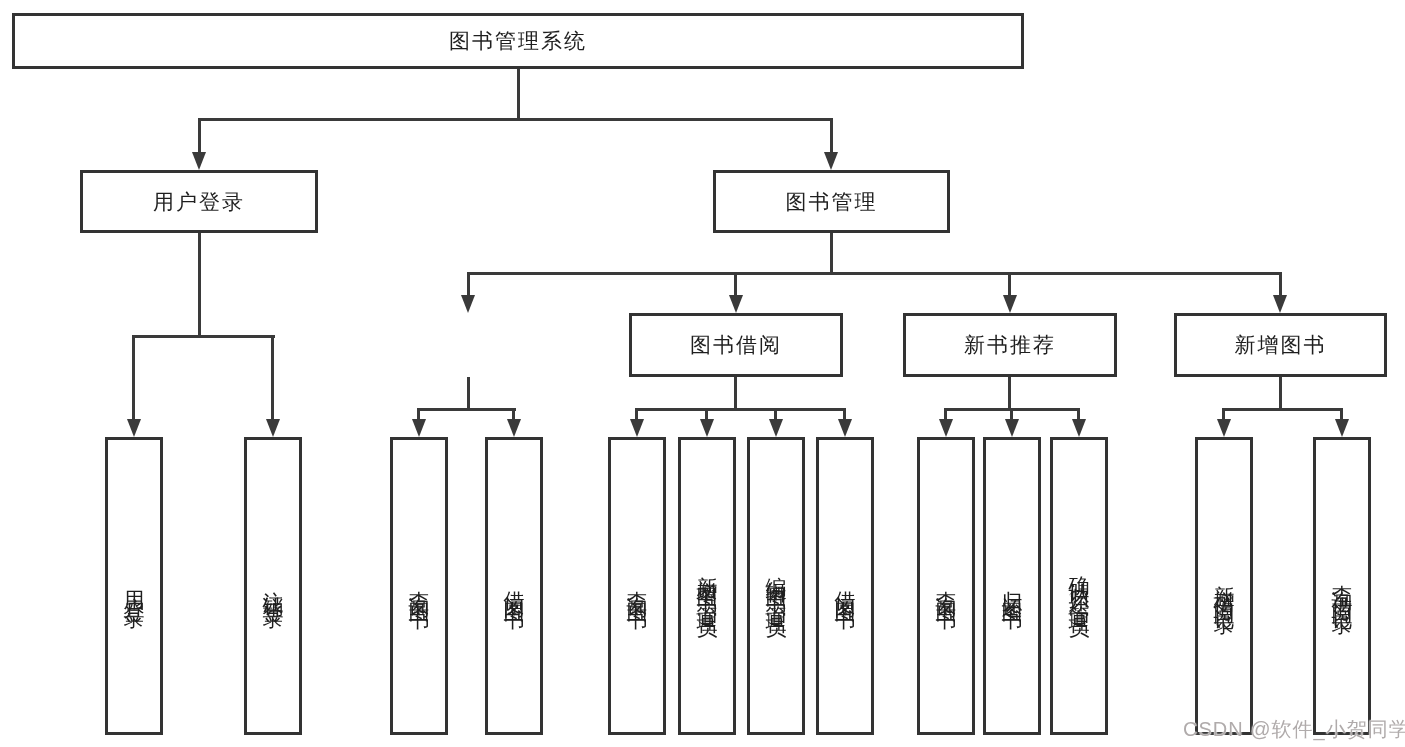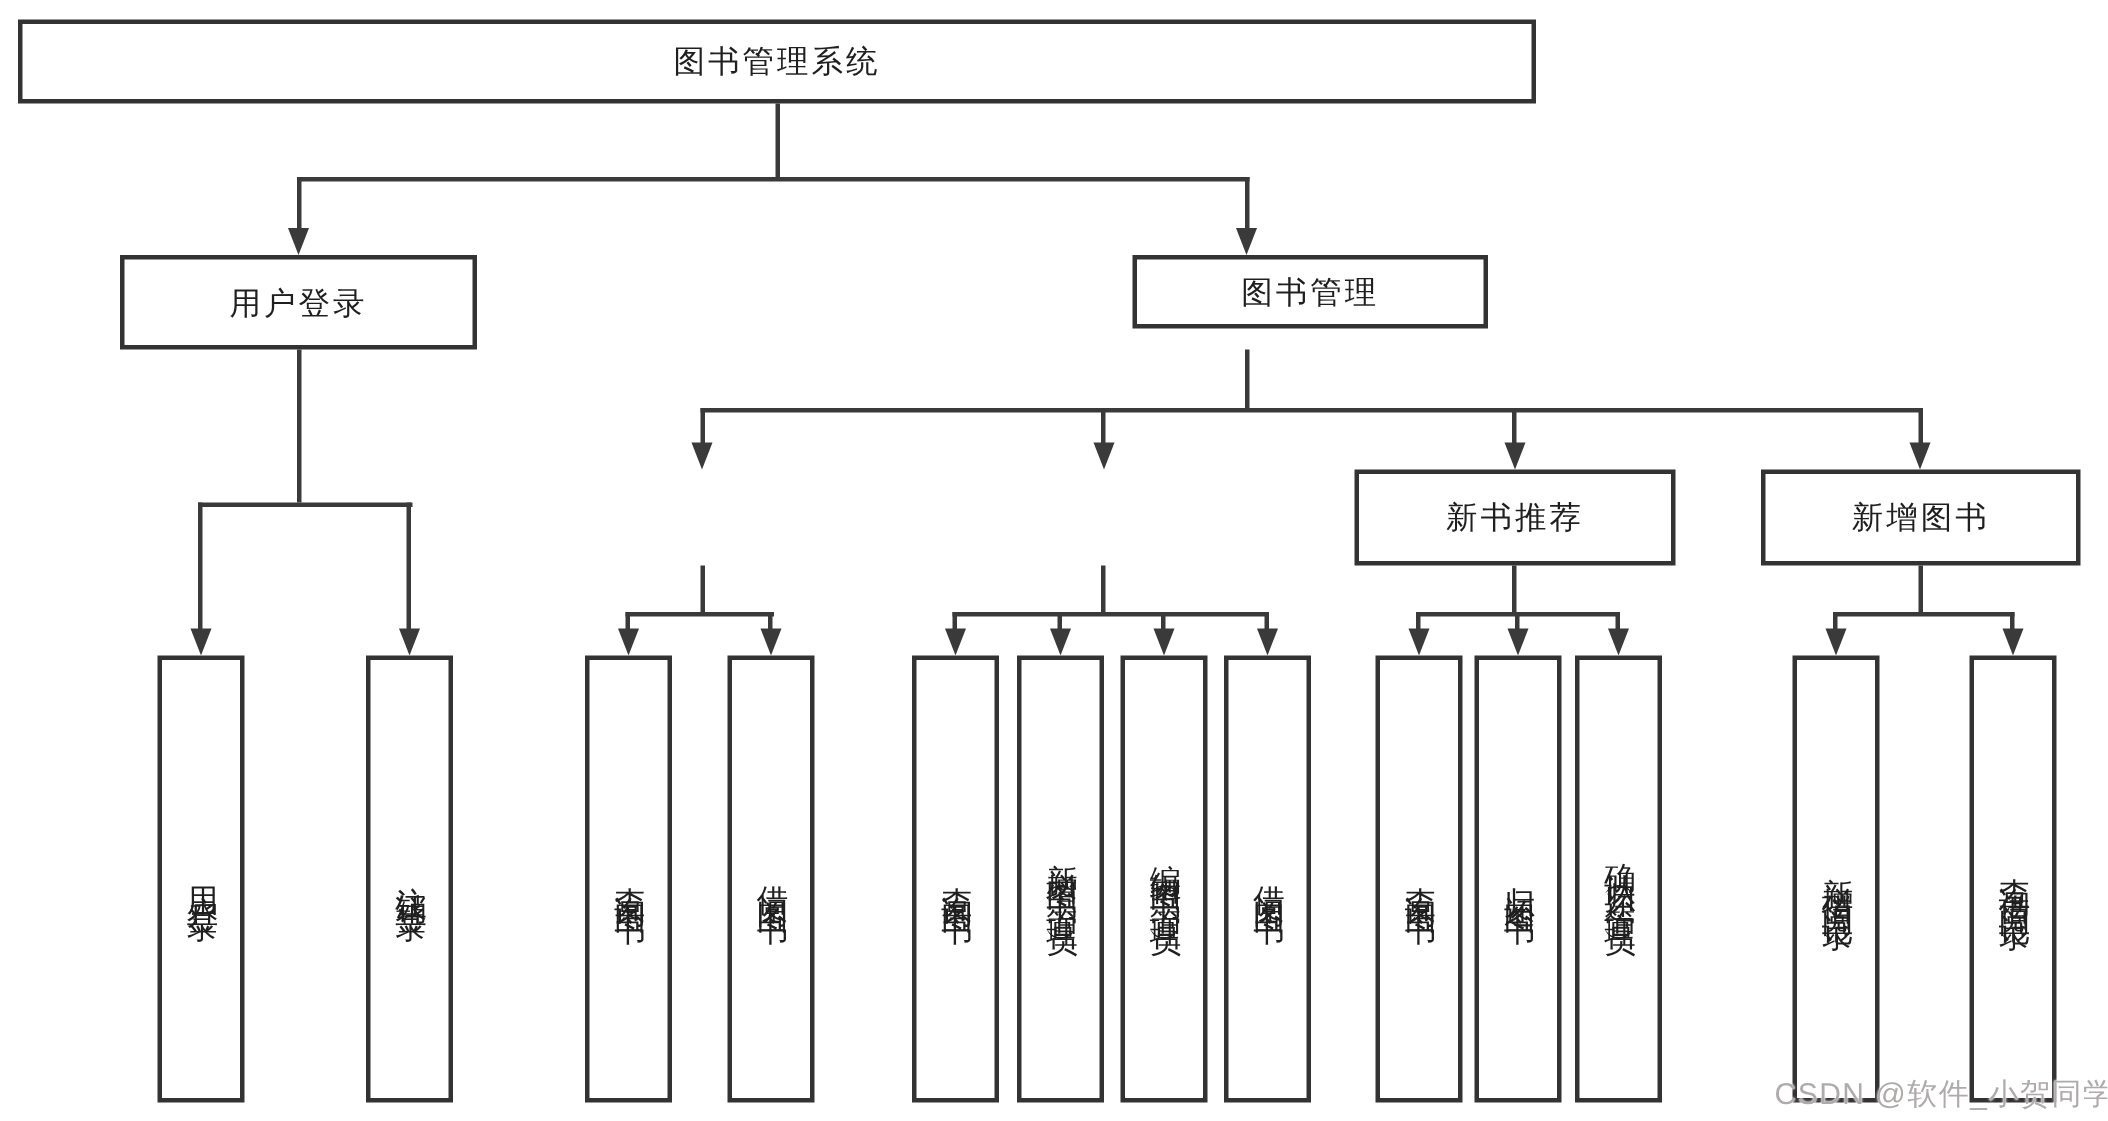--- a/index.html
+++ b/index.html
@@ -50,25 +50,28 @@
 <div class="stage">
 
   <div class="box" style="left:12px;top:13px;width:1012px;height:56px">
     <span>图书管理系统</span>
   </div>
 
   <div class="box" style="left:80px;top:170px;width:238px;height:63px">
     <span>用户登录</span>
   </div>
 
-  <div class="box" style="left:755px;top:170px;width:237px;height:49px">
+  <div class="box" style="left:713px;top:170px;width:237px;height:63px">
     <span>图书管理</span>
   </div>
 
 
+  <div class="box" style="left:629px;top:313px;width:214px;height:64px">
+    <span>图书借阅</span>
+  </div>
 
   <div class="box" style="left:903px;top:313px;width:214px;height:64px">
     <span>新书推荐</span>
   </div>
 
   <div class="box" style="left:1174px;top:313px;width:213px;height:64px">
     <span>新增图书</span>
   </div>
 
   <div>

